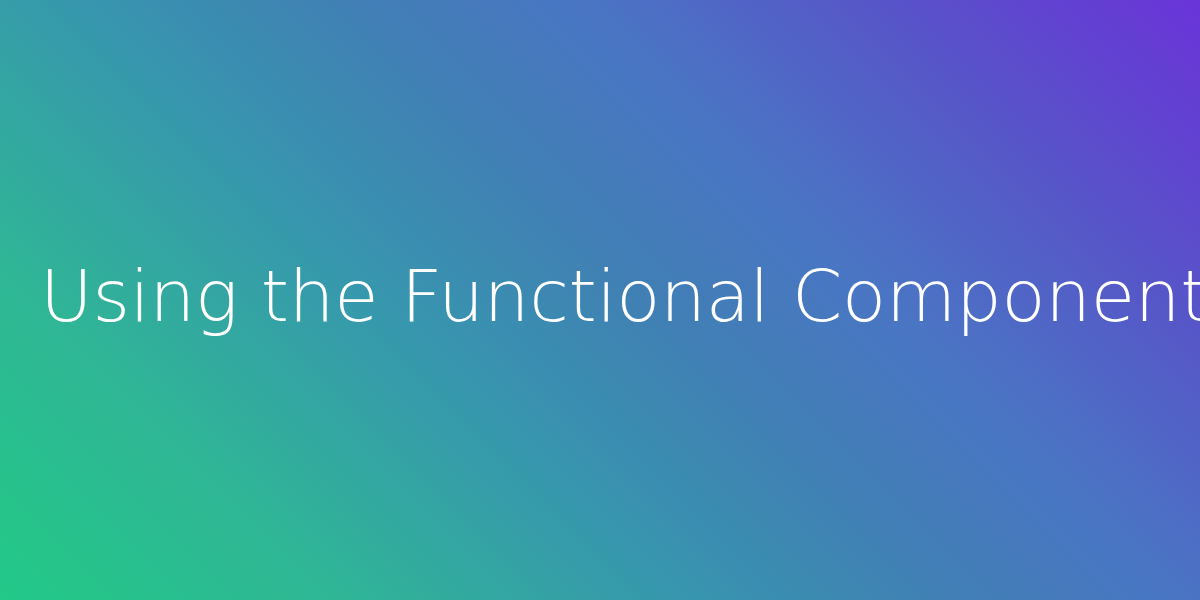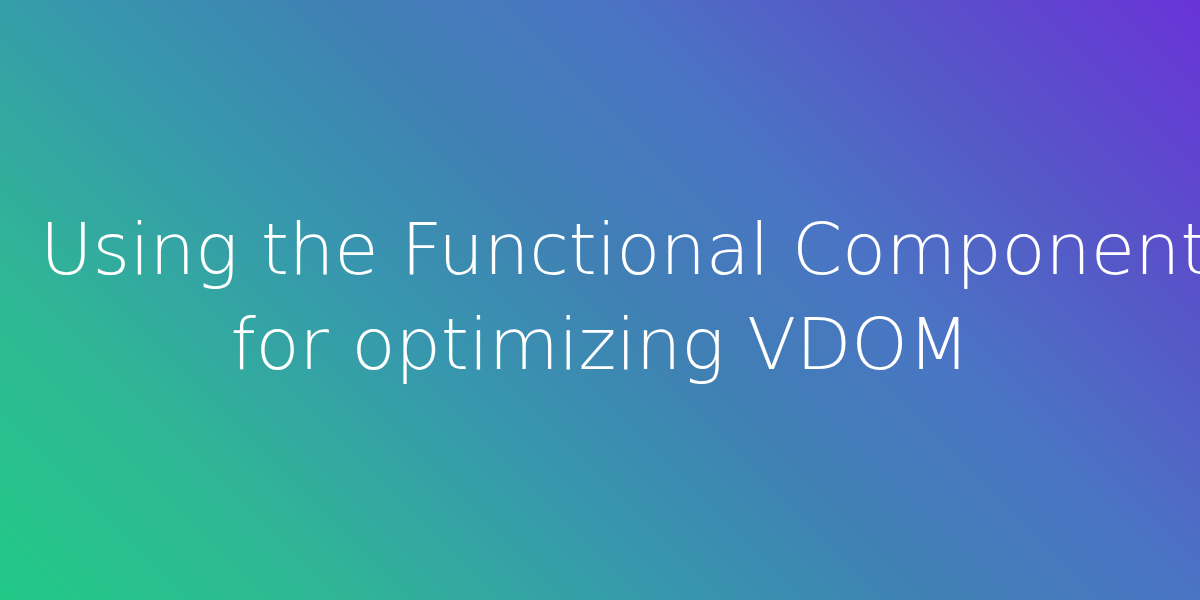--- a/index.html
+++ b/index.html
@@ -55,15 +55,14 @@
     letter-spacing: -0.2px;
     white-space: nowrap;
   }
 </style>
 </head>
 <body>
 
 <div class="banner">
   <div class="title-block">
     <span class="title-line">Using the Functional Components</span>
-    <span class="title-line">for optimizing VDOM</span>
   </div>
 </div>
 
 </body></html>

